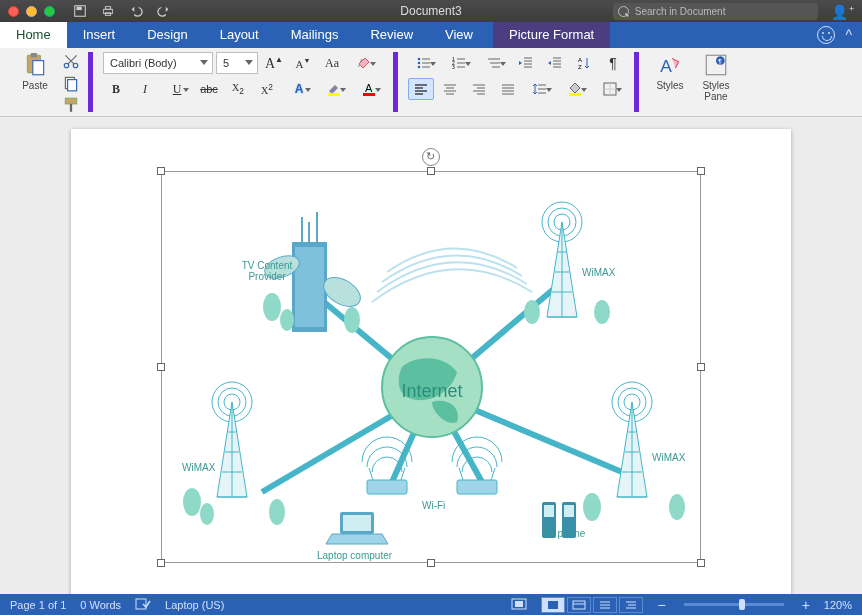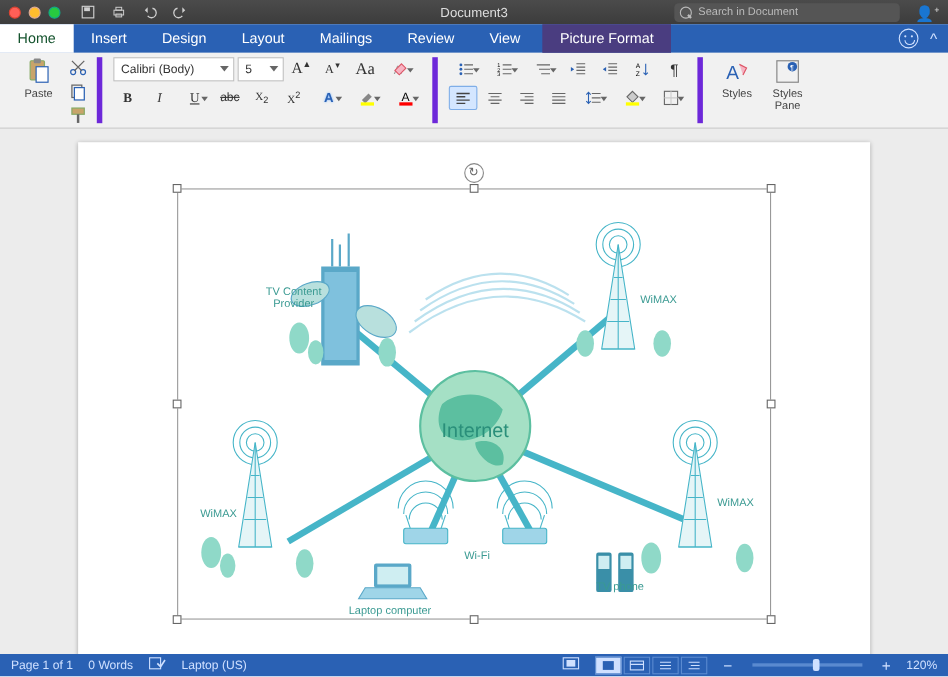--- a/index.html
+++ b/index.html
@@ -178,21 +178,21 @@
           <span>5</span>
           <span class="drop"></span>
         </div>
       <div class="btn">
           <span class="fontbtn">A<sup style="font-size:8px;">▲</sup></span>
         </div>
       <div class="btn">
           <span class="fontbtn" style="font-size:11px;">A<sup style="font-size:7px;">▼</sup></span>
         </div>
       <div class="btn">
-          <span class="fontbtn" style="font-size:15px;">Aa</span>
+          <span class="fontbtn" style="font-size:12px;">Aa</span>
         </div>
       <div class="btn split">
           <svg viewBox="0 0 16 16">
             <text x="2" y="12" font-size="11" fill="#999">A</text>
             <path d="M9 3l4 4-6 6-4-4z" fill="#f7b3c2" stroke="#d56"></path>
           </svg>
         </div>
     </div>
     <div class="row">
       <div class="btn">

